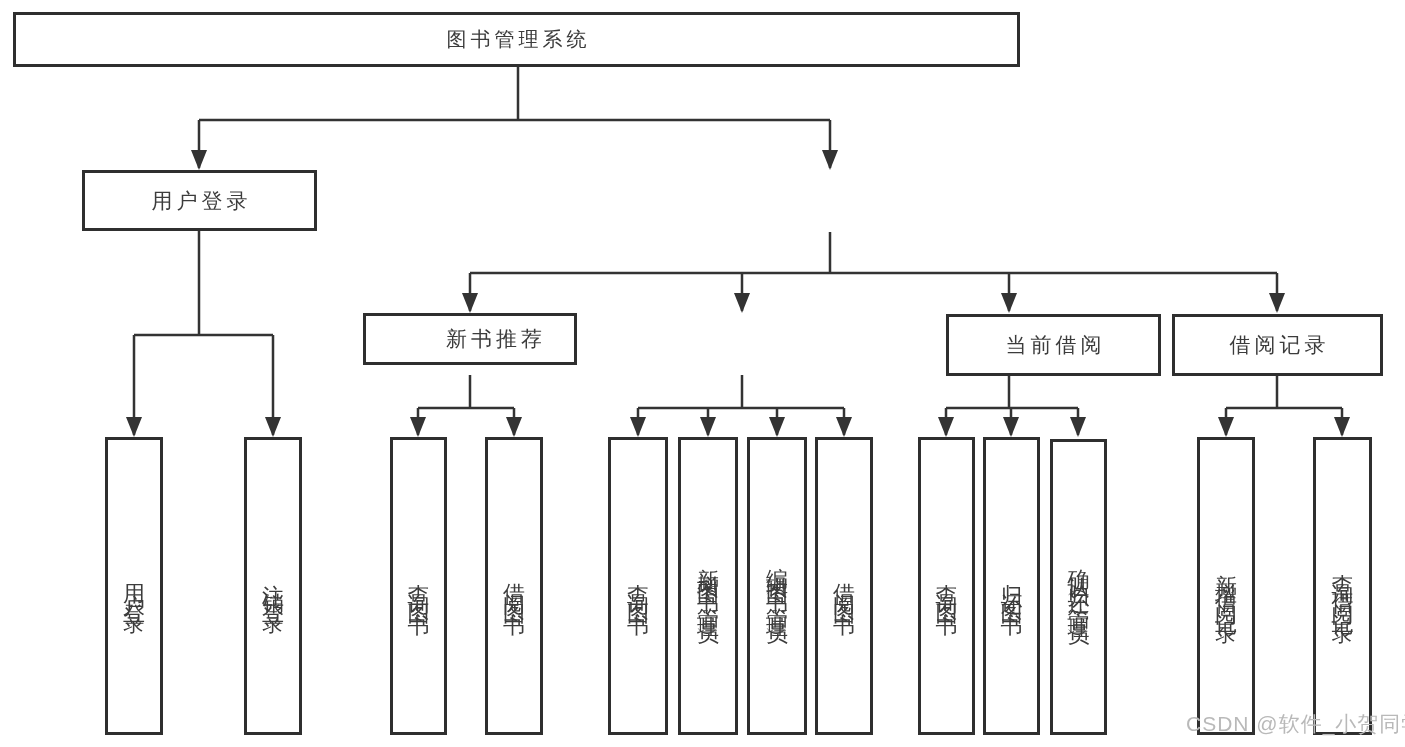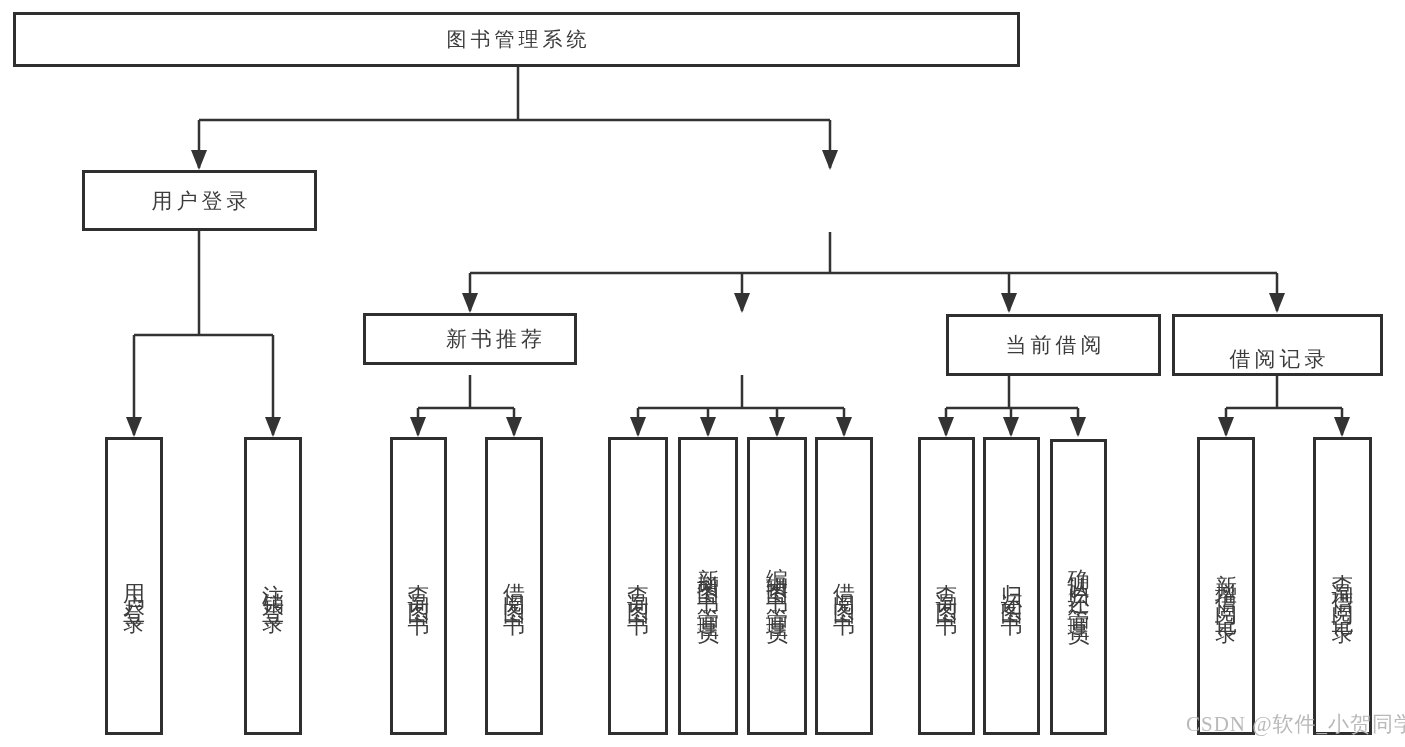--- a/index.html
+++ b/index.html
@@ -1,20 +1,20 @@
 <!DOCTYPE html>
 <html><head>
 <meta charset="utf-8">
 <style>
   html,body{margin:0;padding:0;background:#ffffff;}
   #canvas{
     position:relative;
     width:1405px;height:747px;
     background:#ffffff;
-    font-family:Liberation Serif, serif;
+    font-family:Liberation Sans, sans-serif;
     overflow:hidden;
   }
   .box{
     position:absolute;
     box-sizing:border-box;
     border:3px solid #2f2f2f;
     background:#ffffff;
     display:flex;
     align-items:center;
     justify-content:center;
@@ -111,21 +111,21 @@
   <div class="box" style="left:82px;top:170px;width:235px;height:61px;">
     <span class="hlabel">用户登录</span>
   </div>
 
   <div class="box" style="left:363px;top:313px;width:214px;height:52px;padding-left:48px;">
     <span class="hlabel">新书推荐</span>
   </div>
   <div class="box" style="left:946px;top:314px;width:215px;height:62px;">
     <span class="hlabel">当前借阅</span>
   </div>
-  <div class="box" style="left:1172px;top:314px;width:211px;height:62px;align-items:flex-end;">
+  <div class="box" style="left:1172px;top:314px;width:211px;height:62px;">
     <span class="hlabel">借阅记录</span>
   </div>
 
   <div class="box leaf" style="left:105px;top:437px;width:58px;height:298px;">
     <span class="vlabel">用户登录</span>
   </div>
   <div class="box leaf" style="left:244px;top:437px;width:58px;height:298px;">
     <span class="vlabel">注销登录</span>
   </div>
 

